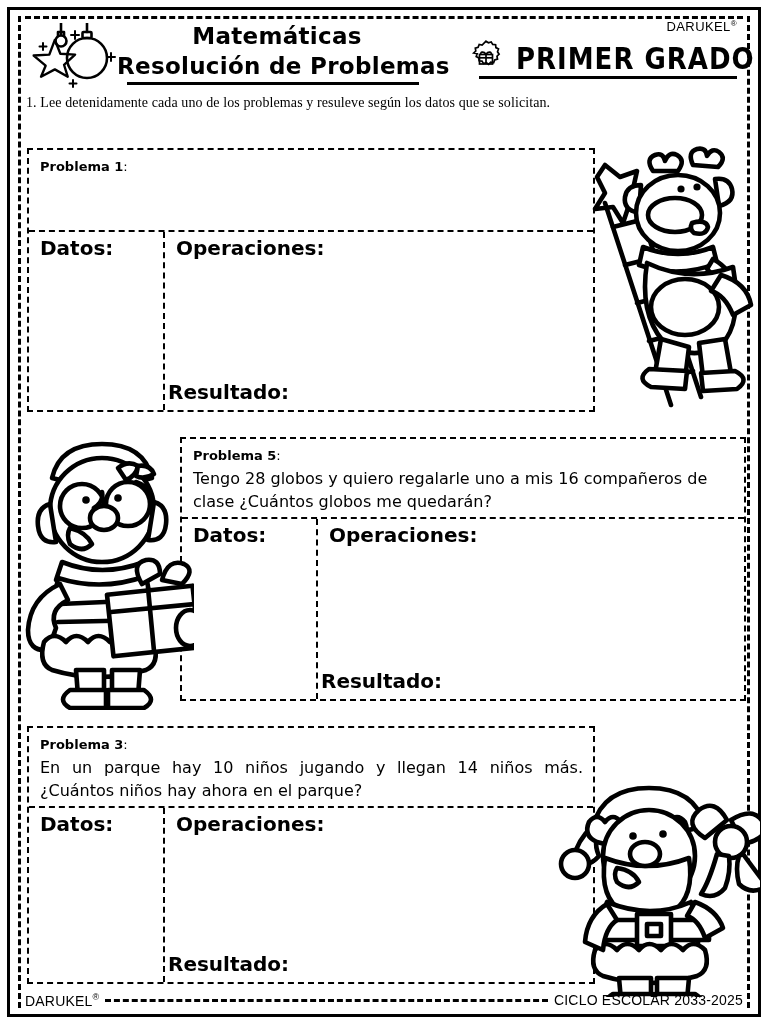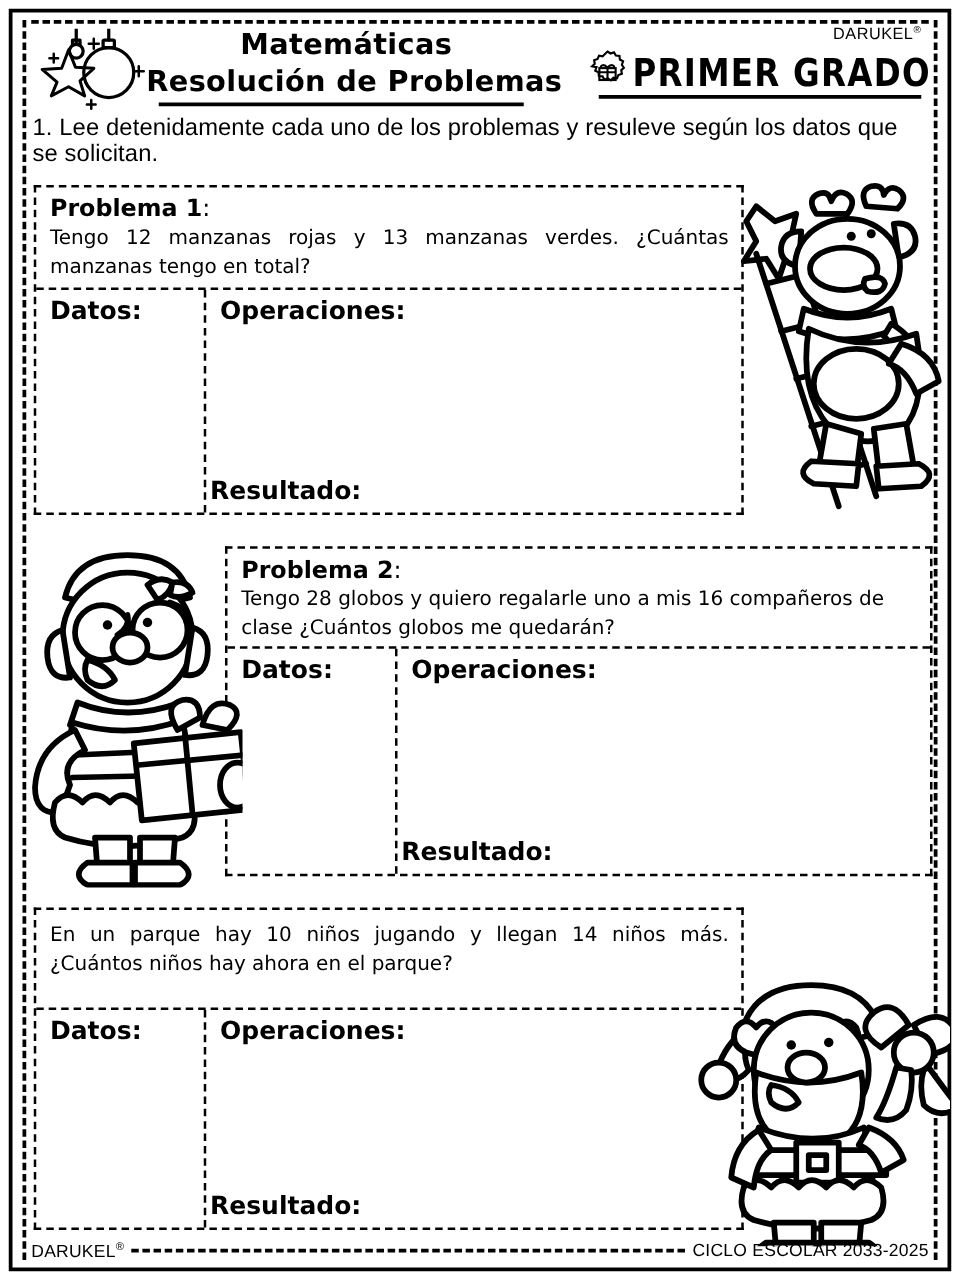--- a/index.html
+++ b/index.html
@@ -100,21 +100,21 @@
     letter-spacing: 0.4px;
     white-space: nowrap;
   }
   .brand-top sup { font-size: 8px; }
   .grade-row {
     position: absolute;
     left: 0;
     top: 16px;
     display: flex;
     align-items: center;
-    gap: 3px;
+    gap: 13px;
   }
   .grade-text {
     font-family: "DejaVu Sans", sans-serif;
     font-weight: bold;
     font-size: 26px;
     letter-spacing: 1px;
     white-space: nowrap;
     transform: scaleY(1.18);
     transform-origin: left center;
   }
@@ -126,40 +126,40 @@
     height: 3px;
     background: #000;
   }
 
   
   .instruction {
     position: absolute;
     left: 26px;
     top: 92px;
     width: 706px;
-    font-family: Liberation Sans, sans-serif;
-    font-size: 19px;
+    font-family: Liberation Serif, serif;
+    font-size: 14px;
     line-height: 21px;
     letter-spacing: 0.1px;
   }
 
   
   .problem {
     position: absolute;
     border: 2px dashed #000;
     box-sizing: border-box;
     background: transparent;
   }
   .p-statement {
     padding: 7px 10px 8px 11px;
     border-bottom: 2px dashed #000;
   }
   .p-label {
     font-family: "DejaVu Sans", sans-serif;
-    font-size: 19px;
+    font-size: 13px;
     line-height: 20px;
   }
   .p-label b { font-weight: bold; }
   .p-text {
     font-family: "DejaVu Sans", sans-serif;
     font-size: 16px;
     line-height: 23px;
     text-align: justify;
     margin-top: 1px;
   }
@@ -276,21 +276,20 @@
       </div>
       <div class="grade-rule"></div>
     </div>
   </div>
 
   <div class="instruction">1. Lee detenidamente cada uno de los problemas y resuleve según los datos que se solicitan.</div>
 
   <div class="problem" style="left:27px; top:148px; width:568px; height:264px;">
     <div class="p-statement" style="height:82px; box-sizing:border-box;">
       <div class="p-label"><b>Problema 1</b><span>:</span></div>
-      <div class="p-text">Tengo 12 manzanas rojas y 13 manzanas verdes. ¿Cuántas manzanas tengo en total?</div>
     </div>
     <div class="p-body" style="height:178px;">
       <div class="col-datos" style="width:136px;">
         <div class="field-label">Datos:</div>
       </div>
       <div class="col-ops">
         <div class="field-label">Operaciones:</div>
         <div class="field-label resultado">Resultado:</div>
       </div>
     </div>
@@ -336,21 +335,21 @@
         <path d="M86 196 l-6 34 l30 6 l4-32z"></path>
         <path d="M124 200 l4 34 l28-4 l-6-34z"></path>
         <path d="M74 226 q-14 10 2 18 l34 2 l2-18z"></path>
         <path d="M126 230 l2 18 l34-2 q14-10 -2-18z"></path>
       </g>
     </svg>
   </div>
 
   <div class="problem" style="left:180px; top:437px; width:566px; height:264px;">
     <div class="p-statement" style="height:80px; box-sizing:border-box;">
-      <div class="p-label"><b>Problema 2</b><span>:</span></div>
+      <div class="p-label"><b>Problema 5</b><span>:</span></div>
       <div class="p-text nojustify">Tengo 28 globos y quiero regalarle uno a mis 16 compañeros de clase ¿Cuántos globos me quedarán?</div>
     </div>
     <div class="p-body" style="height:180px;">
       <div class="col-datos" style="width:136px;">
         <div class="field-label">Datos:</div>
       </div>
       <div class="col-ops">
         <div class="field-label">Operaciones:</div>
         <div class="field-label resultado">Resultado:</div>
       </div>
@@ -408,20 +407,21 @@
         <path d="M98 238 l0 26 l26 0 l2-26z"></path>
 
         <path d="M56 258 q-14 10 0 18 l36 0 l0-18z"></path>
         <path d="M94 258 l0 18 l36 0 q14-8 0-18z"></path>
       </g>
     </svg>
   </div>
 
   <div class="problem" style="left:27px; top:726px; width:568px; height:258px;">
     <div class="p-statement" style="height:80px; box-sizing:border-box;">
+      <div class="p-label"><b>Problema 3</b><span>:</span></div>
       <div class="p-text">En un parque hay 10 niños jugando y llegan 14 niños más. ¿Cuántos niños hay ahora en el parque?</div>
     </div>
     <div class="p-body" style="height:174px;">
       <div class="col-datos" style="width:136px;">
         <div class="field-label">Datos:</div>
       </div>
       <div class="col-ops">
         <div class="field-label">Operaciones:</div>
         <div class="field-label resultado">Resultado:</div>
       </div>

